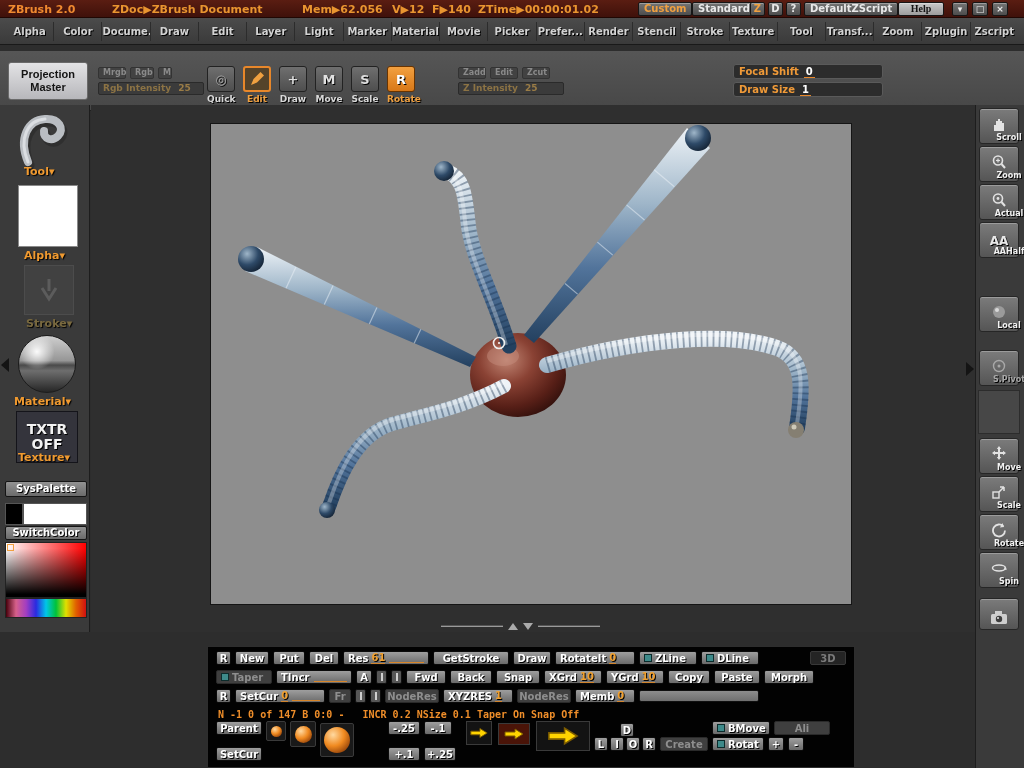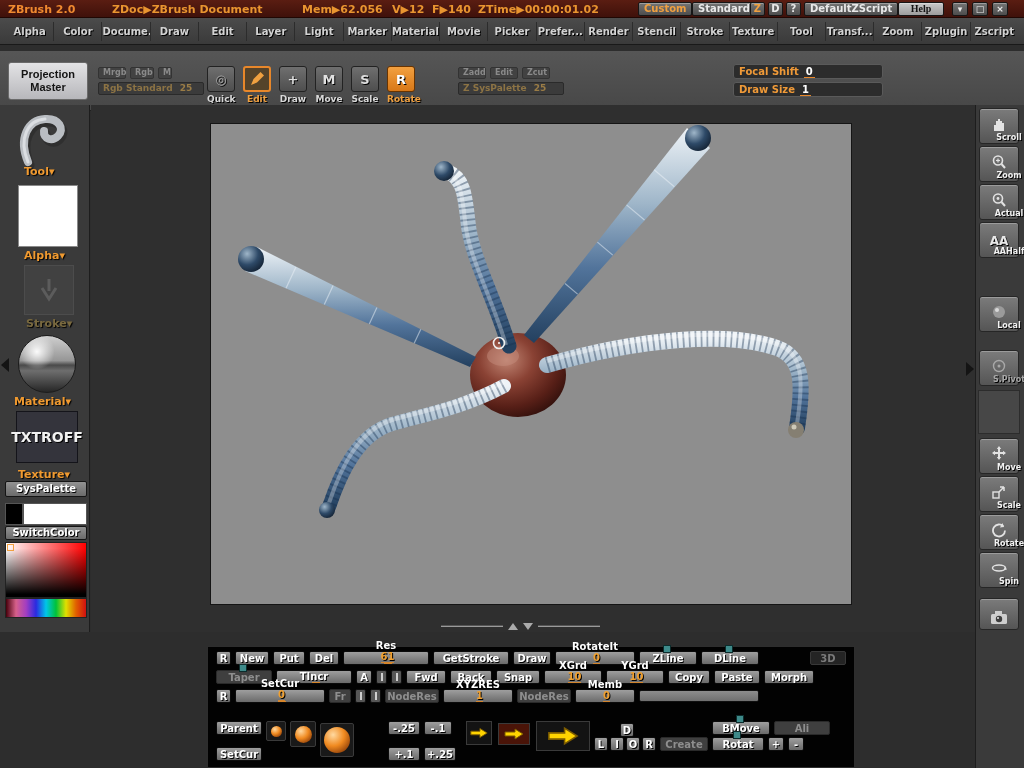--- a/index.html
+++ b/index.html
@@ -61,21 +61,21 @@
   .plabel.dim { color:#79693f; }
   .alphabox { position:absolute; left:18px; top:80px; width:60px; height:62px; background:#fff; border:1px solid #8a8a8a; }
   .strokebox { position:absolute; left:24px; top:160px; width:50px; height:50px; background:#414141; border:1px solid #4c4c4c;
     display:flex; align-items:center; justify-content:center; }
   .matball { position:absolute; left:18px; top:230px; width:58px; height:58px; border-radius:50%;
     background:
       radial-gradient(circle at 32% 28%, rgba(255,255,255,.95), rgba(255,255,255,0) 32%),
       linear-gradient(to bottom, #cfcfcf 0%, #969696 44%, #4a4a4a 52%, #6e6e6e 62%, #262626 100%);
     border:1px solid #1c1c1c; }
   .texbox { position:absolute; left:16px; top:306px; width:62px; height:52px; background:#34343c; border:1px solid #14141a;
-    display:flex; flex-direction:row; align-items:center; justify-content:center; color:#f2f2f2;
+    display:flex; flex-direction:column; align-items:center; justify-content:center; color:#f2f2f2;
     font:bold 14px/15px "DejaVu Sans",sans-serif; text-shadow:1px 1px 0 #000; }
   .lbtn { position:absolute; height:16px; background:linear-gradient(#929292,#6b6b6b); border:1px solid #151515;
     border-radius:2px; color:#fff; font:bold 10px/14px "DejaVu Sans",sans-serif; text-align:center; text-shadow:1px 1px 0 #000; }
   .swb { position:absolute; left:5px; top:398px; width:18px; height:22px; background:#000; border:1px solid #555; }
   .sww { position:absolute; left:23px; top:398px; width:64px; height:22px; background:#fff; border:1px solid #555; }
   .gradpick { position:absolute; left:5px; top:437px; width:82px; height:56px;
     background: linear-gradient(to bottom, rgba(0,0,0,0) 10%, #000 95%), linear-gradient(to right, #fff, #f00);
     border:1px solid #222; }
   .gradsel { position:absolute; left:7px; top:439px; width:7px; height:7px; border:1px solid #f0a040; }
   .huestrip { position:absolute; left:5px; top:493px; width:82px; height:20px; border:1px solid #222;
@@ -102,21 +102,21 @@
   .pline { width:62px; height:2px; background:#9a9a9a; border-top:1px solid #555; }
   .ptri-u { width:0; height:0; border-left:5px solid transparent; border-right:5px solid transparent; border-bottom:7px solid #aaa; }
   .ptri-d { width:0; height:0; border-left:5px solid transparent; border-right:5px solid transparent; border-top:7px solid #aaa; }
 
   
   .bpanel { position:absolute; left:207px; top:646px; width:648px; height:122px; background:#020202; border:1px solid #2e2e2e; }
   .brow { position:absolute; left:8px; right:8px; display:flex; gap:4px; height:14px; align-items:center; }
   .bb { display:flex; align-items:center; justify-content:center; background:linear-gradient(#9e9e9e,#6a6a6a);
     border:1px solid #0b0b0b; border-radius:2px; color:#fff; font:bold 10px "DejaVu Sans",sans-serif;
     text-shadow:1px 1px 0 #000; padding:0 4px; height:14px; white-space:nowrap; flex:none; }
-  .bb.ja { justify-content:flex-end;flex-direction:column; }
+  .bb.ja { justify-content:flex-start; }
   .bb.dim { background:#3f3f3f; color:#8e8e8e; text-shadow:none; border-color:#2a2a2a; }
   .bb.dark { background:#242424; color:#7a7a7a; text-shadow:none; border-color:#383838; }
   .bb .val { color:#f0a030; margin-left:3px; border-bottom:1px solid rgba(216,134,42,.95); }
   .uline { display:inline-block; border-bottom:1px solid #d8862a; height:9px; flex:1; margin-left:4px; min-width:8px; }
   .cb { width:8px; height:8px; background:#3e8a8a; border:1px solid #0c2c2c; margin-right:3px; flex:none; }
   .vbar { width:11px; height:14px; background:#565656; border:1px solid #101010; border-radius:2px; position:relative; flex:none; }
   .vbar::after { content:""; position:absolute; left:4px; top:2px; bottom:2px; width:2px; background:#cfcfcf; }
   .widebar { flex:1; max-width:120px; height:12px; background:linear-gradient(#8d8d8d,#6f6f6f); border:1px solid #101010; border-radius:2px; }
   .bstatus { position:absolute; left:10px; top:62px; font:bold 10px "DejaVu Sans Mono",monospace; color:#ef8e2a; white-space:pre; }
   .p5 { position:absolute; } 
@@ -174,21 +174,21 @@
     <span class="mitem">Zscript</span>
   </div>
 
   <div class="toolbar">
     <div class="pm">Projection Master</div>
 
     <span class="dimbtn" style="left:98px;width:28px">Mrgb</span>
     <span class="dimbtn" style="left:130px;width:24px">Rgb</span>
     <span class="dimbtn" style="left:158px;width:14px">M</span>
     <div class="dimslider" style="left:98px;width:106px">
-      <span>Rgb Standard</span>
+      <span>Rgb Intensity</span>
       <span class="dv">25</span>
     </div>
 
     <div class="mode" style="left:207px">
       <span style="color:#a8a8a8">◎</span>
     </div>
     <span class="mlabel" style="left:207px">Quick</span>
 
     <div class="mode editbox" style="left:243px">
       <svg width="16" height="16" viewBox="0 0 16 16">
@@ -214,21 +214,21 @@
 
     <div class="mode activebox" style="left:387px">
       <span>R</span>
     </div>
     <span class="mlabel orange" style="left:387px">Rotate</span>
 
     <span class="dimbtn" style="left:458px;width:28px">Zadd</span>
     <span class="dimbtn" style="left:490px;width:28px">Edit</span>
     <span class="dimbtn" style="left:522px;width:28px">Zcut</span>
     <div class="dimslider" style="left:458px;width:106px">
-      <span>Z SysPalette</span>
+      <span>Z Intensity</span>
       <span class="dv">25</span>
     </div>
 
     <div class="shelfslider" style="top:13px">
       <span class="lbl">Focal Shift</span>
       <span class="v">0</span>
     </div>
     <div class="shelfslider" style="top:31px">
       <span class="lbl">Draw Size</span>
       <span class="v">1</span>
@@ -253,21 +253,21 @@
     </div>
     <span class="plabel dim" style="left:26px;top:212px">Stroke▾</span>
 
     <div class="matball"></div>
     <span class="plabel" style="left:14px;top:290px">Material▾</span>
 
     <div class="texbox">
       <span>TXTR</span>
       <span>OFF</span>
     </div>
-    <span class="plabel" style="left:18px;top:363px">Texture▾</span>
+    <span class="plabel" style="left:18px;top:346px">Texture▾</span>
 
     <div class="lbtn" style="left:5px;top:376px;width:82px">SysPalette</div>
     <div class="swb"></div>
     <div class="sww"></div>
     <div class="lbtn" style="left:5px;top:421px;width:82px;height:14px;line-height:12px">SwitchColor</div>
     <div class="gradpick"></div>
     <div class="gradsel"></div>
     <div class="huestrip"></div>
   </div>
 
@@ -509,20 +509,21 @@
         <span class="val">1</span>
       </span>
       <span class="bb dim" style="width:54px">NodeRes</span>
       <span class="bb ja" style="width:60px">
         <span>Memb</span>
         <span class="val">0</span>
       </span>
       <span class="widebar"></span>
     </div>
 
+    <span class="bstatus">N -1 0 of 147 B 0:0 -   INCR 0.2 NSize 0.1 Taper On Snap Off</span>
 
     <span class="bb p5" style="left:8px;top:74px;width:46px">Parent</span>
     <span class="bb p5" style="left:8px;top:100px;width:46px">SetCur</span>
 
     <div class="obox" style="left:58px;top:74px;width:20px;height:20px">
       <div class="osphere" style="width:11px;height:11px"></div>
     </div>
     <div class="obox" style="left:82px;top:74px;width:26px;height:26px">
       <div class="osphere" style="width:17px;height:17px"></div>
     </div>

